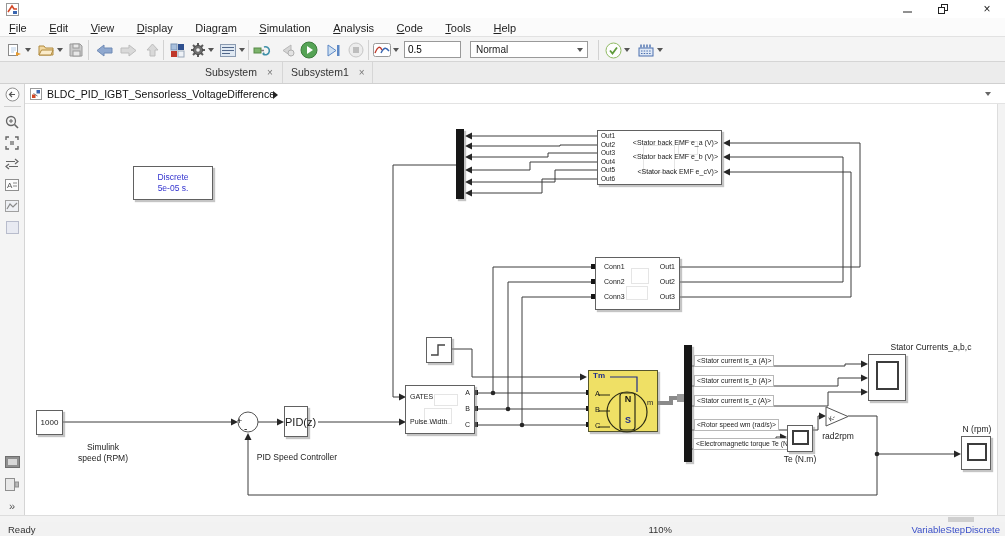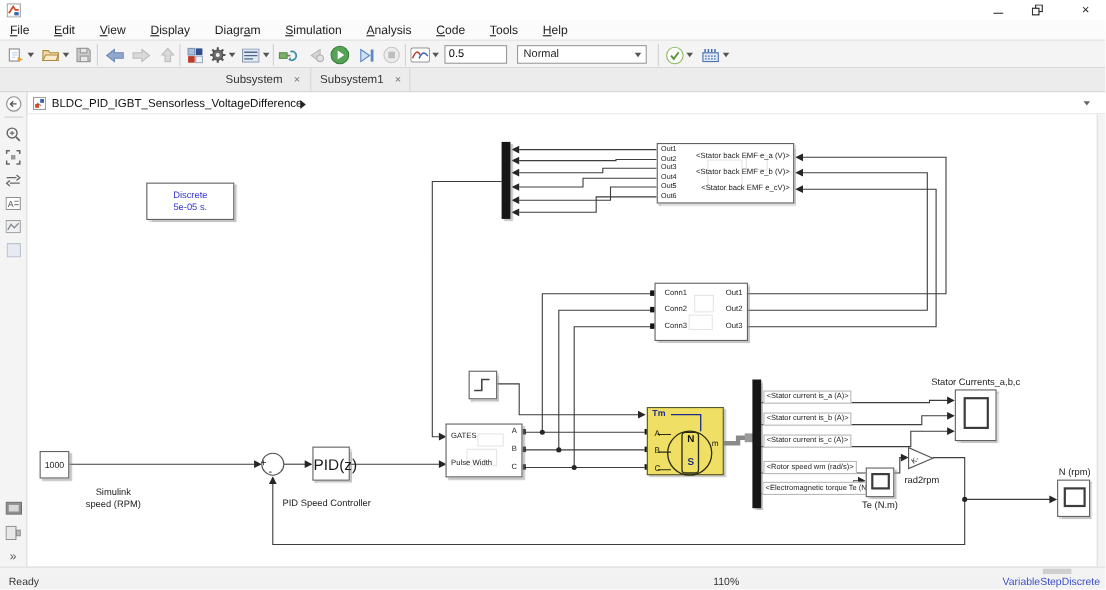--- a/index.html
+++ b/index.html
@@ -457,21 +457,21 @@
   </div>
 
   <div class="bar" style="left:659px;top:241px;width:8px;height:117px"></div>
 
   <div class="siglabel" style="left:669px;top:251px">&lt;Stator current is_a (A)&gt;</div>
   <div class="siglabel" style="left:669px;top:271px">&lt;Stator current is_b (A)&gt;</div>
   <div class="siglabel" style="left:669px;top:291px">&lt;Stator current is_c (A)&gt;</div>
   <div class="siglabel" style="left:669px;top:315px">&lt;Rotor speed wm (rad/s)&gt;</div>
   <div class="siglabel" style="left:668px;top:334px">&lt;Electromagnetic torque Te (N*m)&gt;</div>
 
-  <div class="blklabel" style="left:792px;top:238px;width:140px">Stator Currents_a,b,c</div>
+  <div class="blklabel" style="left:836px;top:238px;width:140px">Stator Currents_a,b,c</div>
   <div class="blk" style="left:843px;top:250px;width:38px;height:47px">
     <div class="screen" style="left:7px;top:6px;width:23px;height:29px"></div>
   </div>
 
   <div class="blklabel" style="left:788px;top:327px;width:50px">rad2rpm</div>
 
   <div class="blk" style="left:762px;top:321px;width:26px;height:27px">
     <div class="screen" style="left:4px;top:4px;width:17px;height:15px"></div>
   </div>
   <div class="blklabel" style="left:745px;top:350px;width:60px">Te (N.m)</div>
@@ -482,21 +482,21 @@
   </div>
 
   <div class="blk" style="left:11px;top:306px;width:27px;height:25px;text-align:center;font-size:8px;line-height:24px">
     <span>1000</span>
   </div>
   <div class="blklabel" style="left:38px;top:338px;width:80px;line-height:11px">
     <div>Simulink</div>
     <div>speed (RPM)</div>
   </div>
 
-  <div class="blk" style="left:259px;top:302px;width:34px;height:31px;text-align:center;font-size:14px;line-height:30px">
+  <div class="blk" style="left:259px;top:302px;width:24px;height:31px;text-align:center;font-size:11px;line-height:30px">
     <span>PID(z)</span>
   </div>
   <div class="blklabel" style="left:220px;top:348px;width:104px">PID Speed Controller</div>
 </div>
 
 <div class="abs" id="vscroll"></div>
 <div class="abs" id="hscroll">
   <div id="hthumb"></div>
 </div>
 <div class="abs" id="statusbar">

